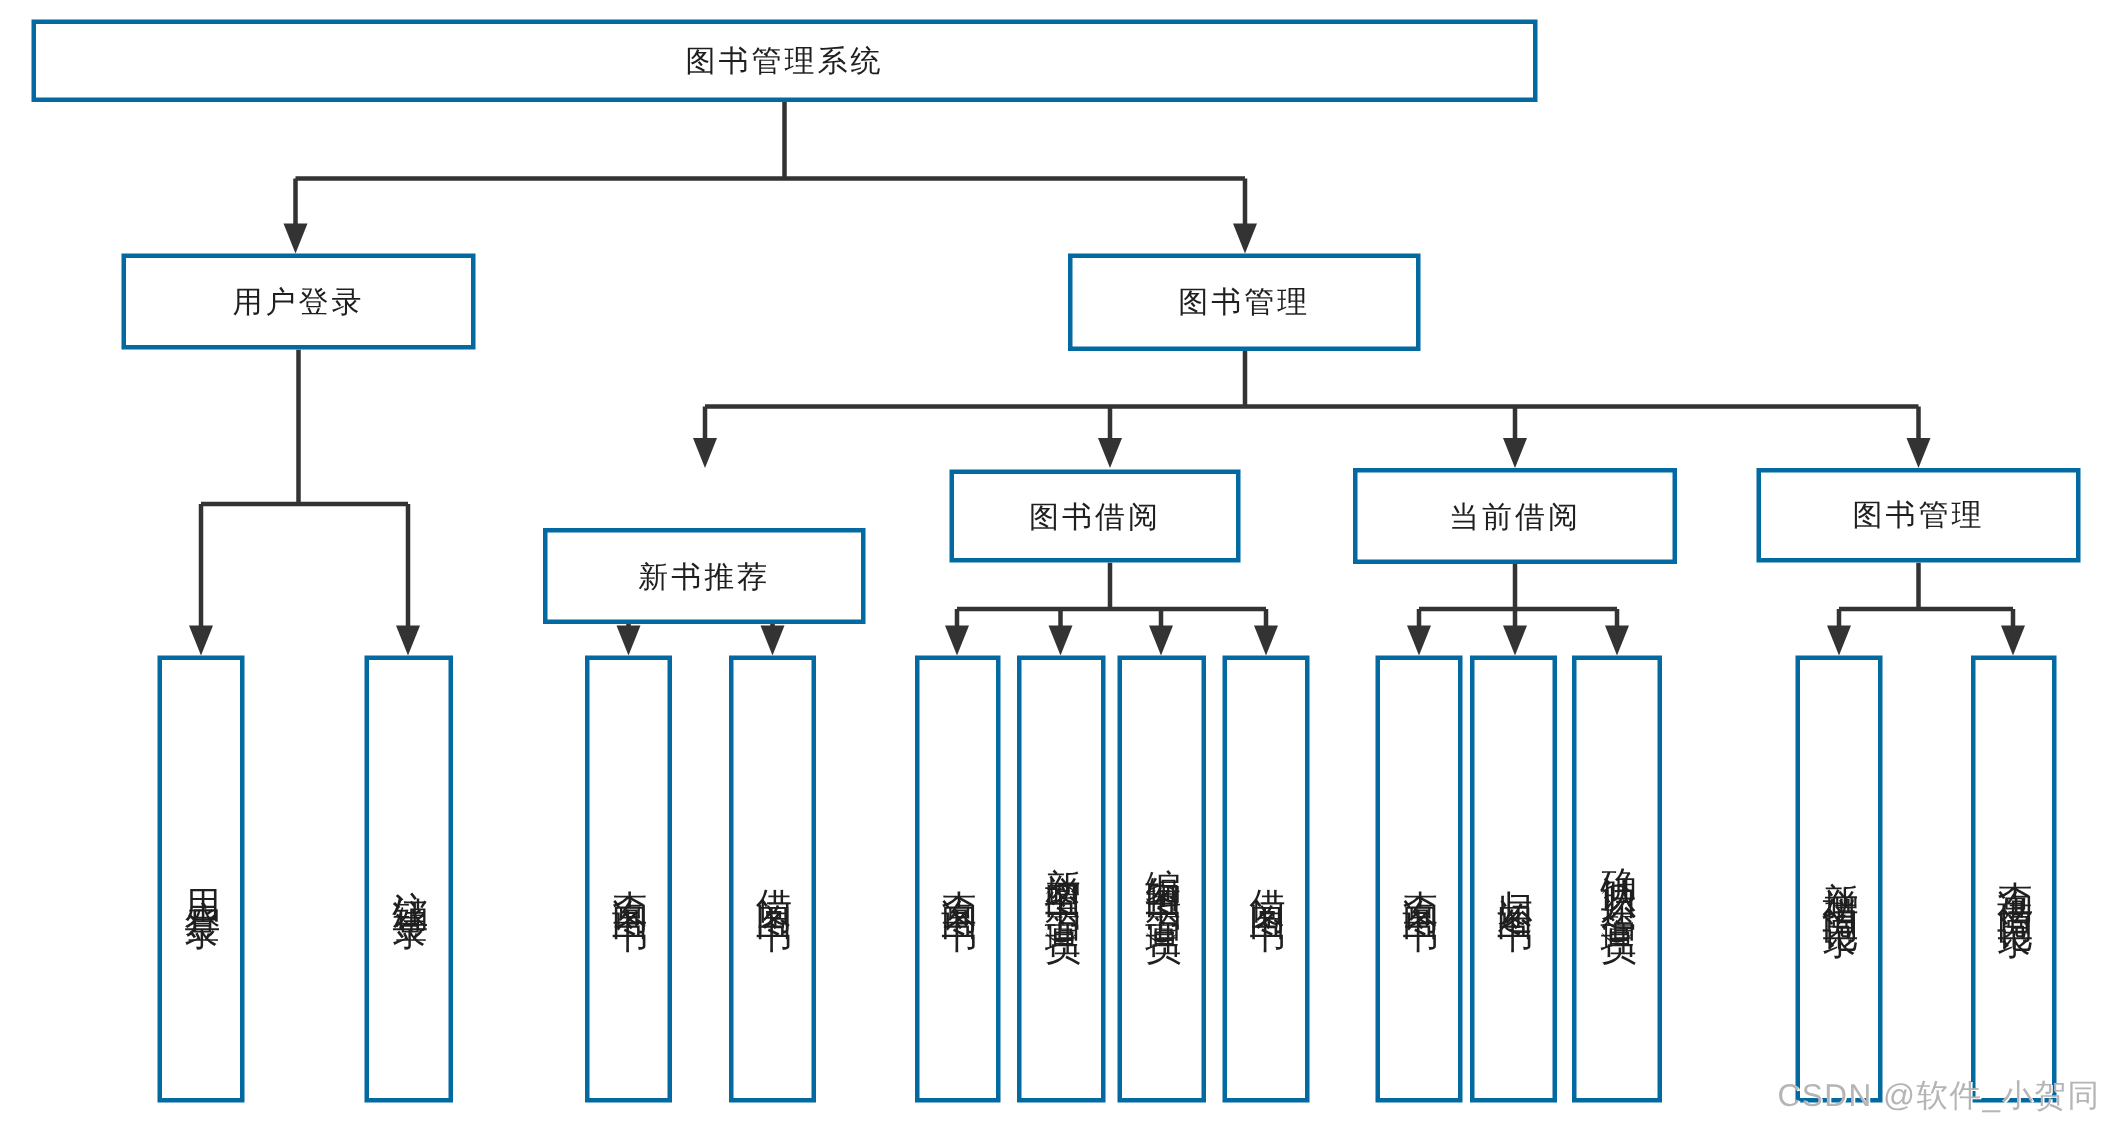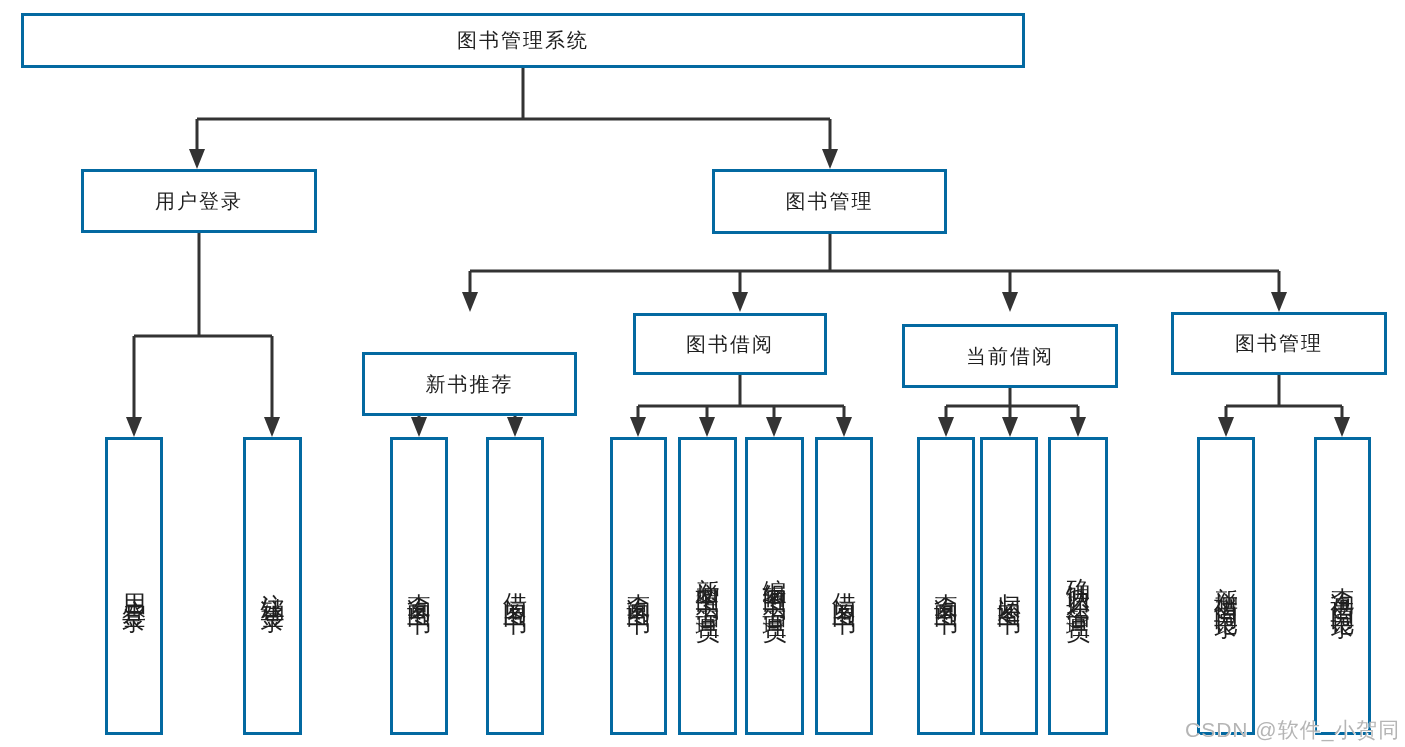--- a/index.html
+++ b/index.html
@@ -18,21 +18,21 @@
   .v-node{
     writing-mode:vertical-rl;text-orientation:mixed;
     font-size:24px;letter-spacing:6px;line-height:1;
   }
   
   .root  {left:21px;  top:13px;  width:1004px;height:55px;}
   .l2a   {left:81px;  top:169px; width:236px; height:64px;}
   .l2b   {left:712px; top:169px; width:235px; height:65px;}
   .l3a   {left:362px; top:312px; width:215px; height:64px;margin-top:40px;}
   .l3b   {left:633px; top:313px; width:194px; height:62px;}
-  .l3c   {left:902px; top:312px; width:216px; height:64px;margin-top:12px;}
+  .l3c   {left:902px; top:312px; width:216px; height:64px;}
   .l3d   {left:1171px;top:312px; width:216px; height:63px;}
   .leaf  {top:437px;height:298px;}
   .lf01{left:105px; width:58px;}
   .lf02{left:243px; width:59px;}
   .lf03{left:390px; width:58px;}
   .lf04{left:486px; width:58px;}
   .lf05{left:610px; width:57px;}
   .lf06{left:678px; width:59px;}
   .lf07{left:745px; width:59px;}
   .lf08{left:815px; width:58px;}

